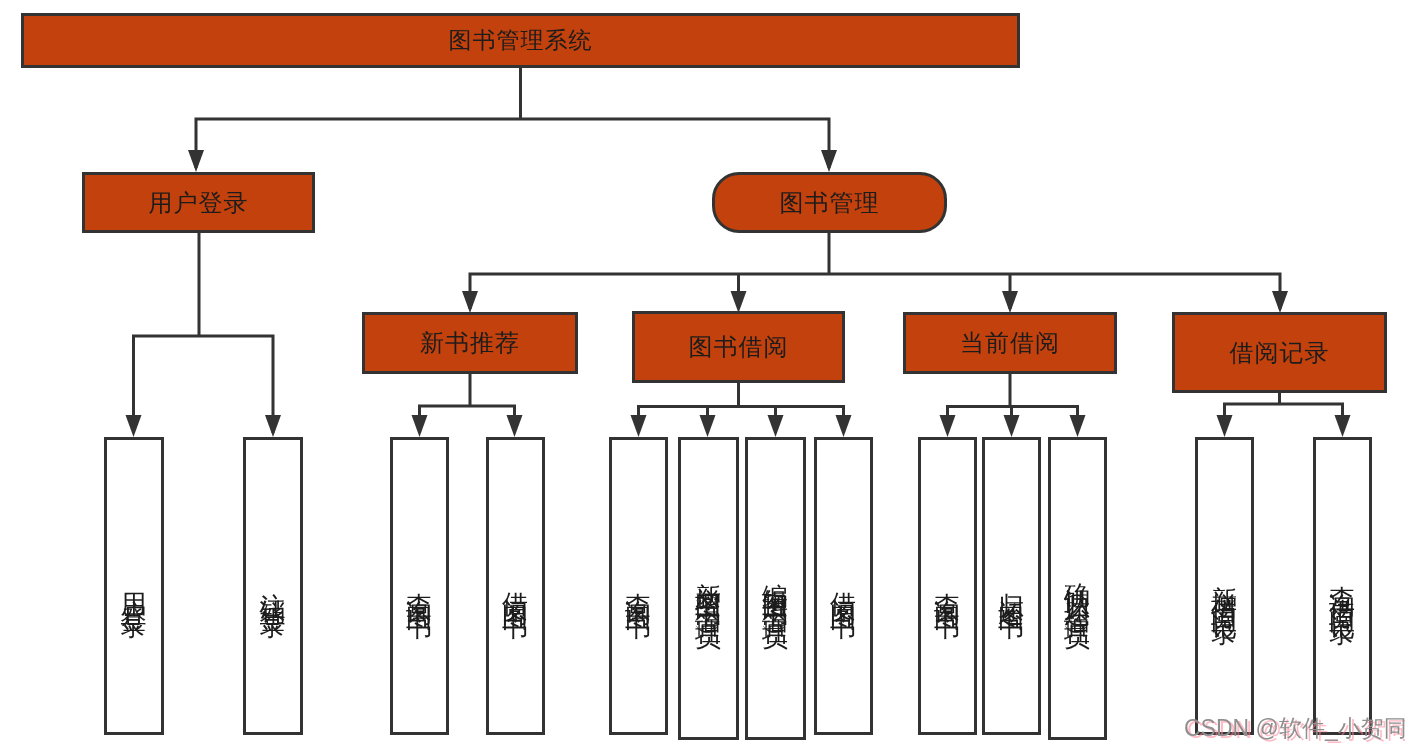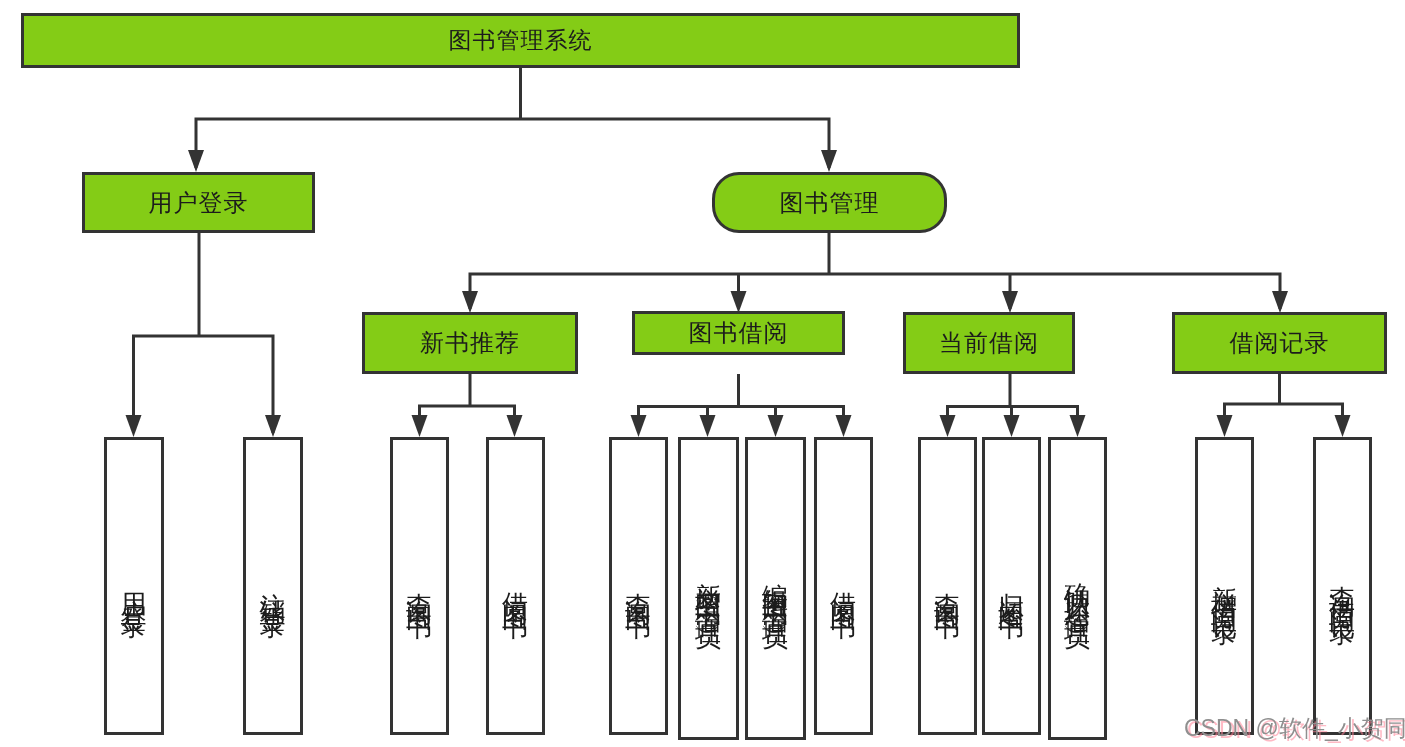--- a/index.html
+++ b/index.html
@@ -9,21 +9,21 @@
     position: relative;
     overflow: hidden;
     font-family: "Liberation Sans", "DejaVu Sans", sans-serif;
   }
   #connector-svg {
     position: absolute; left: 0; top: 0;
     width: 1405px; height: 747px;
   }
   .node {
     position: absolute;
-    background: #84cc16;
+    background: #c2410c;
     border: 3px solid #333333;
     box-sizing: border-box;
     display: flex;
     align-items: center;
     justify-content: center;
     color: #1c1c1c;
     font-size: 24px;
     letter-spacing: 1px;
     white-space: nowrap;
   }
@@ -104,23 +104,23 @@
     <polygon points="1342.5,437 1334.5,415 1350.5,415"></polygon>
   </g>
 </svg>
 
 <div class="node root" style="left:21px; top:13px; width:999px; height:55px;">图书管理系统</div>
 
 <div class="node" style="left:82px; top:172px; width:233px; height:61px;">用户登录</div>
 <div class="node" style="left:712px; top:172px; width:235px; height:61px;border-radius:27px;">图书管理</div>
 
 <div class="node" style="left:362px; top:312px; width:216px; height:62px;text-align:right;">新书推荐</div>
-<div class="node" style="left:632px; top:311px; width:213px; height:44px;">图书借阅</div>
-<div class="node" style="left:903px; top:312px; width:172px; height:62px;">当前借阅</div>
-<div class="node" style="left:1172px; top:312px; width:215px; height:62px;">借阅记录</div>
+<div class="node" style="left:632px; top:311px; width:213px; height:72px;">图书借阅</div>
+<div class="node" style="left:903px; top:312px; width:214px; height:62px;">当前借阅</div>
+<div class="node" style="left:1172px; top:312px; width:215px; height:81px;">借阅记录</div>
 
 <div class="vnode" style="left:104px; width:60px;">用户登录</div>
 <div class="vnode" style="left:243px; width:60px;">注销登录</div>
 
 <div class="vnode" style="left:390px; width:59px;">查询图书</div>
 <div class="vnode" style="left:486px; width:59px;">借阅图书</div>
 
 <div class="vnode" style="left:609px; width:59px;">查询图书</div>
 <div class="vnode tall" style="left:678px; width:61px;">新增图书（管理员）</div>
 <div class="vnode tall" style="left:745px; width:61px;">编辑图书（管理员）</div>

